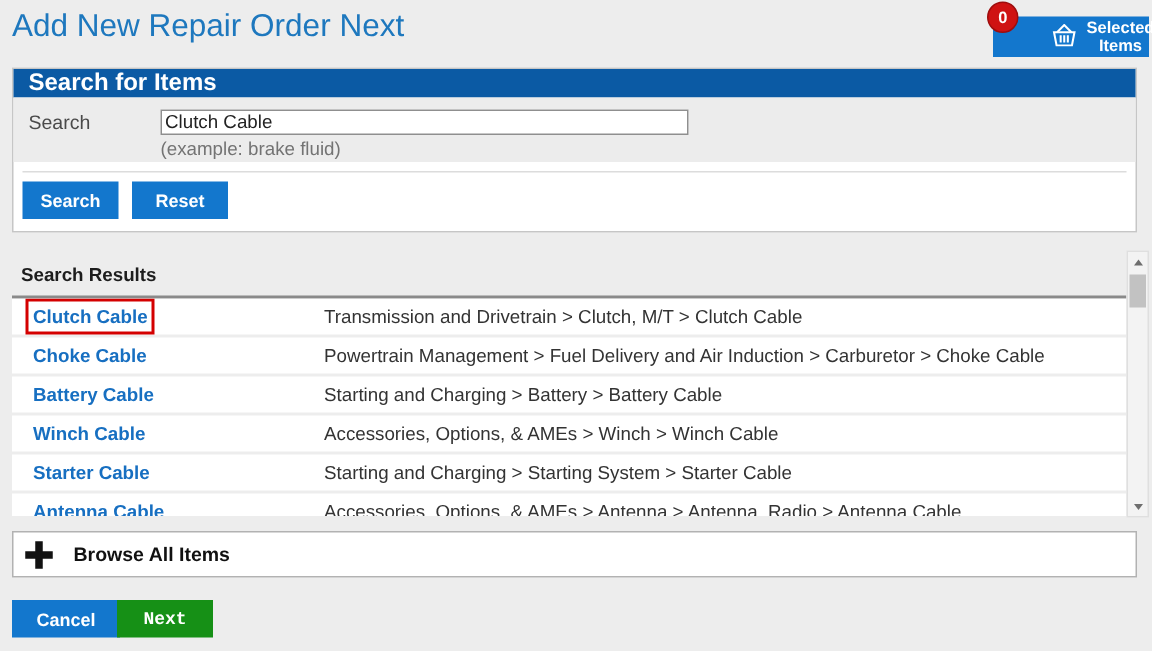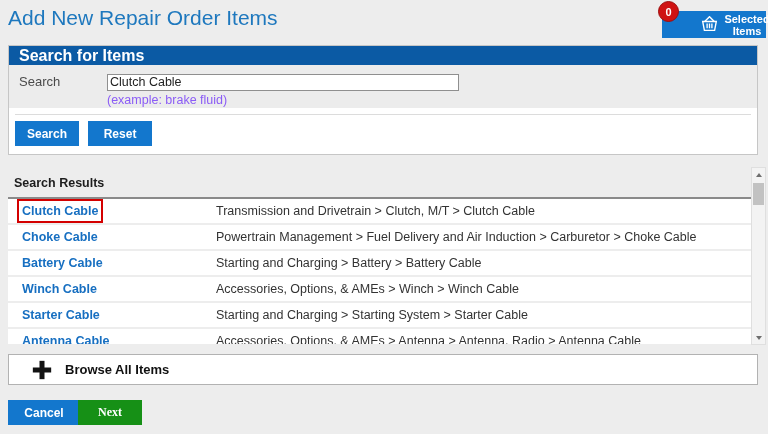--- a/index.html
+++ b/index.html
@@ -15,21 +15,21 @@
     background:#cf1212; border:1px solid #9d0d0d; color:#fff; font-size:11px; font-weight:bold;
     display:flex; align-items:center; justify-content:center; z-index:3; }
 
   
   .search-panel { position:absolute; left:8px; top:45px; width:750px; height:110px; background:#fff; border:1px solid #c6c6c6; }
   .panel-header { height:19px; background:#0b5aa4; color:#fff; font-size:16px; font-weight:bold; line-height:19px; padding-left:10px; }
   .form-row { background:#ececec; display:flex; padding:7px 10px 8px 10px; height:43px; }
   .form-label { width:88px; font-size:13px; color:#4a4a4a; padding-top:2px; }
   .form-field input { width:352px; height:17px; border:1px solid #8f8f8f; font-size:12.5px; padding:0 2px;
     color:#222; font-family:"Liberation Sans", sans-serif; }
-  .form-hint { font-size:12.5px; color:#8b5cf6; margin-top:2px; }
+  .form-hint { font-size:12.5px; color:#737373; margin-top:2px; }
   .panel-sep { margin:6px 6px 0 6px; border-top:1px solid #dcdcdc; }
   .panel-buttons { margin-top:6px; padding-left:6px; display:flex; gap:9px; }
   .btn-blue { min-width:64px; height:25px; background:#1377cd; color:#fff; font-weight:bold; font-size:12px;
     border:none; cursor:pointer; padding:0 12px; font-family:"Liberation Sans", sans-serif; }
 
   
   .results-title { position:absolute; left:14px; top:176px; font-size:12.5px; font-weight:bold; color:#1d1d1d; }
   .results-list { position:absolute; left:8px; top:197px; width:743px; height:147px; border-top:2px solid #8a8a8a; overflow:hidden; }
   .row { height:24px; margin-bottom:2px; background:#fff; display:flex; align-items:center; padding-left:14px; position:relative; }
   .row-link { width:194px; flex-shrink:0; font-size:12.5px; font-weight:bold; color:#176fc1; text-decoration:none; cursor:pointer; }
@@ -40,36 +40,36 @@
   
   .scrollbar { position:absolute; left:751px; top:167px; width:15px; height:178px; background:#f3f3f3; border:1px solid #dfdfdf; }
   .sb-btn { position:absolute; left:0; width:13px; height:13px; display:flex; align-items:center; justify-content:center; cursor:pointer; }
   .sb-up { top:0; } .sb-down { bottom:0; }
   .tri-up { width:0; height:0; border-left:3px solid transparent; border-right:3px solid transparent; border-bottom:4px solid #6e6e6e; }
   .tri-down { width:0; height:0; border-left:3px solid transparent; border-right:3px solid transparent; border-top:4px solid #6e6e6e; }
   .sb-thumb { position:absolute; left:1px; top:15px; width:11px; height:22px; background:#c2c2c2; cursor:pointer; }
 
   
   .browse-box { position:absolute; left:8px; top:354px; width:750px; height:31px; background:#fff; border:1px solid #b2b2b2;
-    display:flex; align-items:center; padding-left:23px; cursor:pointer; }
+    display:flex; align-items:center; padding-left:7px; cursor:pointer; }
   .plus-icon { width:20px; height:20px; }
   .browse-lbl { font-size:13px; font-weight:bold; color:#111; margin-left:13px; }
 
   
   .footer-cancel { position:absolute; left:8px; top:400px; width:72px; height:25px; background:#1377cd; color:#fff;
     font-weight:bold; font-size:12px; border:none; cursor:pointer; font-family:"Liberation Sans", sans-serif; }
   .footer-next { position:absolute; left:78px; top:400px; width:64px; height:25px; background:#169016; color:#fff;
-    font-weight:bold; font-size:12px; border:none; cursor:pointer; font-family:Liberation Serif, serif; }
+    font-weight:bold; font-size:12px; border:none; cursor:pointer; font-family:Liberation Mono, monospace; }
 </style>
 </head>
 <body>
 
 <div class="screen">
 
-  <div class="page-title">Add New Repair Order Items</div>
+  <div class="page-title">Add New Repair Order Next</div>
 
   <div class="badge">0</div>
   <button class="selected-btn">
     <span>
       <svg width="17" height="15" viewBox="0 0 24 22" fill="none" stroke="#fff" stroke-width="2">
         <path d="M5 8 L12 1 L19 8"></path>
         <path d="M2 8 H22 L19.5 21 H4.5 Z"></path>
         <line x1="8.5" y1="11" x2="8.5" y2="18"></line>
         <line x1="12" y1="11" x2="12" y2="18"></line>
         <line x1="15.5" y1="11" x2="15.5" y2="18"></line>

